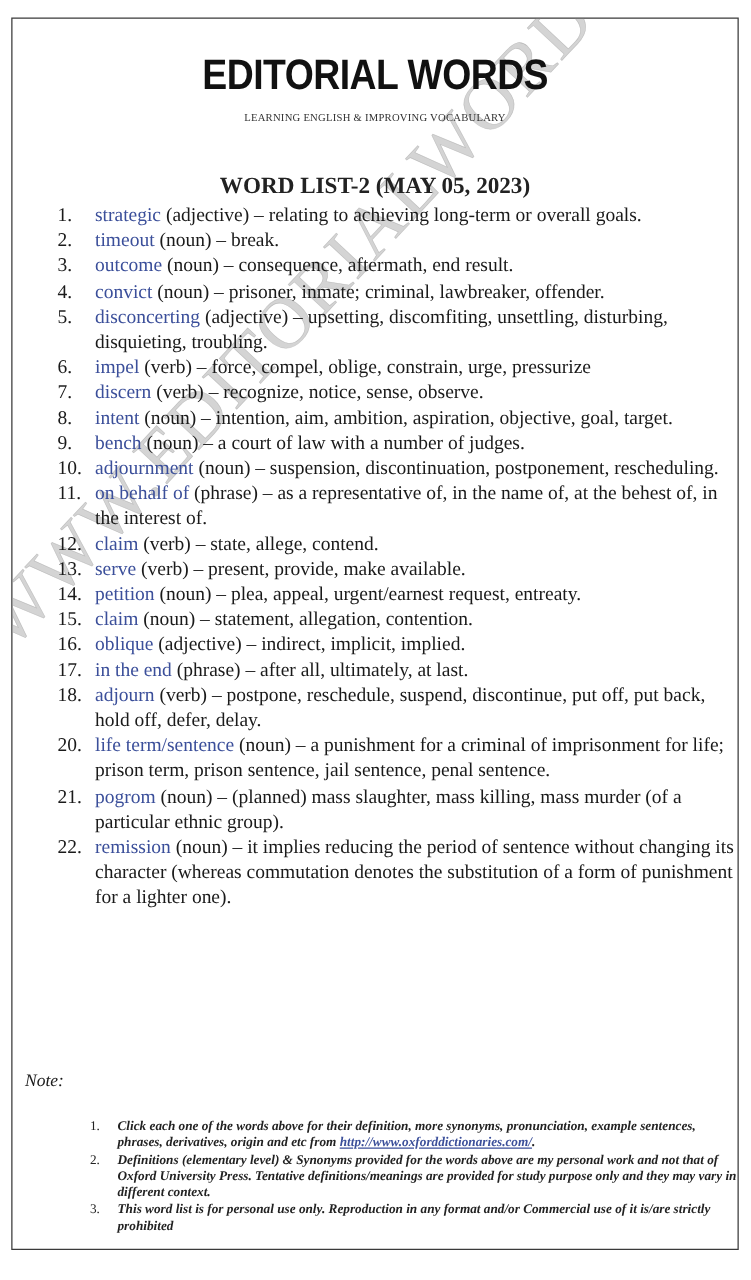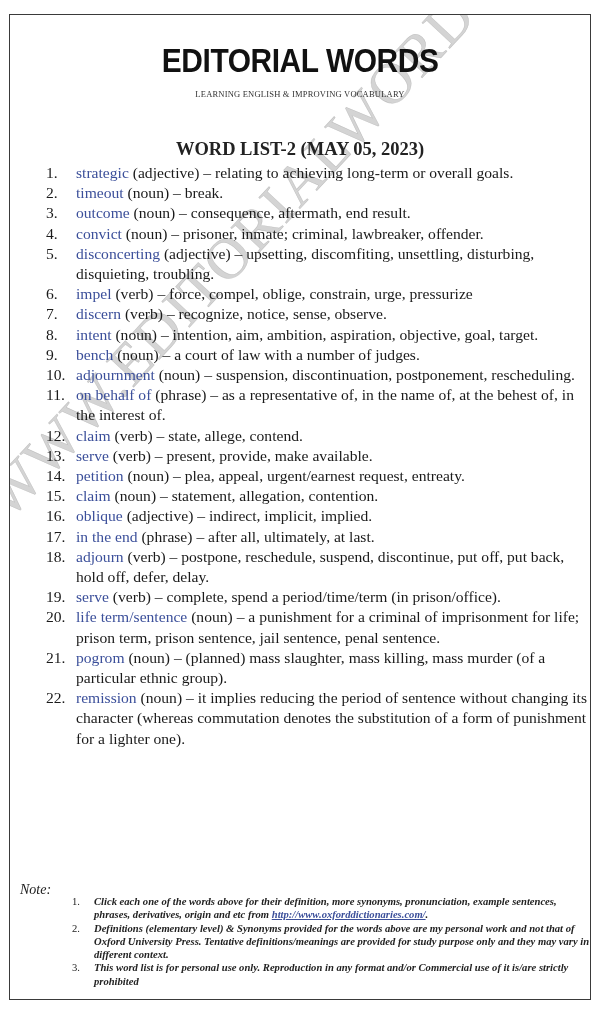--- a/index.html
+++ b/index.html
@@ -19,21 +19,21 @@
   .brand-sub { font-size: 8.5px; color: #333; letter-spacing: 0.2px; margin-top: 12px; }
   .list-title { position: absolute; top: 107px; left: 0; width: 100%; text-align: center;
                 font-weight: bold; font-size: 18.5px; color: #222; z-index: 1; margin-top: 17px; }
   .entries { position: absolute; top: 148px; left: 36px; width: 548px; z-index: 1;
              font-size: 15.6px; line-height: 20.2px; }
   .entry { display: flex; }
   .num { width: 30px; flex: none; }
   .body { flex: 1; }
   .word { color: #3b4f9a; text-underline-offset: 2px; }
   .word.plain { text-decoration: none; }
-  .note-label { position: absolute; top: 843px; left: 10px; font-style: italic; font-size: 14px; z-index: 1; margin-top: 24px; }
+  .note-label { position: absolute; top: 843px; left: 10px; font-style: italic; font-size: 14px; z-index: 1; }
   .notes { position: absolute; top: 880px; left: 62px; width: 520px; z-index: 1;
            font-style: italic; font-weight: bold; font-size: 10.6px; line-height: 13.3px; color: #222; }
   .note { display: flex; }
   .note .nnum { width: 22px; flex: none; font-weight: normal; font-style: normal; }
   .note-link { color: #3b4f9a; text-decoration: underline; }
 </style>
 </head>
 <body>
 
 <div class="frame">
@@ -113,24 +113,20 @@
       </div>
       <div class="entry">
         <span class="num">17.</span>
         <span class="body"><span class="word">in the end</span><span> (phrase) – after all, ultimately, at last.</span></span>
       </div>
       <div class="entry">
         <span class="num">18.</span>
         <span class="body"><span class="word">adjourn</span><span> (verb) – postpone, reschedule, suspend, discontinue, put off, put back, hold off, defer, delay.</span></span>
       </div>
       <div class="entry">
-        <span class="num">19.</span>
-        <span class="body"><span class="word">serve</span><span> (verb) – complete, spend a period/time/term (in prison/office).</span></span>
-      </div>
-      <div class="entry">
         <span class="num">20.</span>
         <span class="body"><span class="word">life term/sentence</span><span> (noun) – a punishment for a criminal of imprisonment for life; prison term, prison sentence, jail sentence, penal sentence.</span></span>
       </div>
       <div class="entry">
         <span class="num">21.</span>
         <span class="body"><span class="word">pogrom</span><span> (noun) – (planned) mass slaughter, mass killing, mass murder (of a particular ethnic group).</span></span>
       </div>
       <div class="entry">
         <span class="num">22.</span>
         <span class="body"><span class="word">remission</span><span> (noun) – it implies reducing the period of sentence without changing its character (whereas commutation denotes the substitution of a form of punishment for a lighter one).</span></span>

